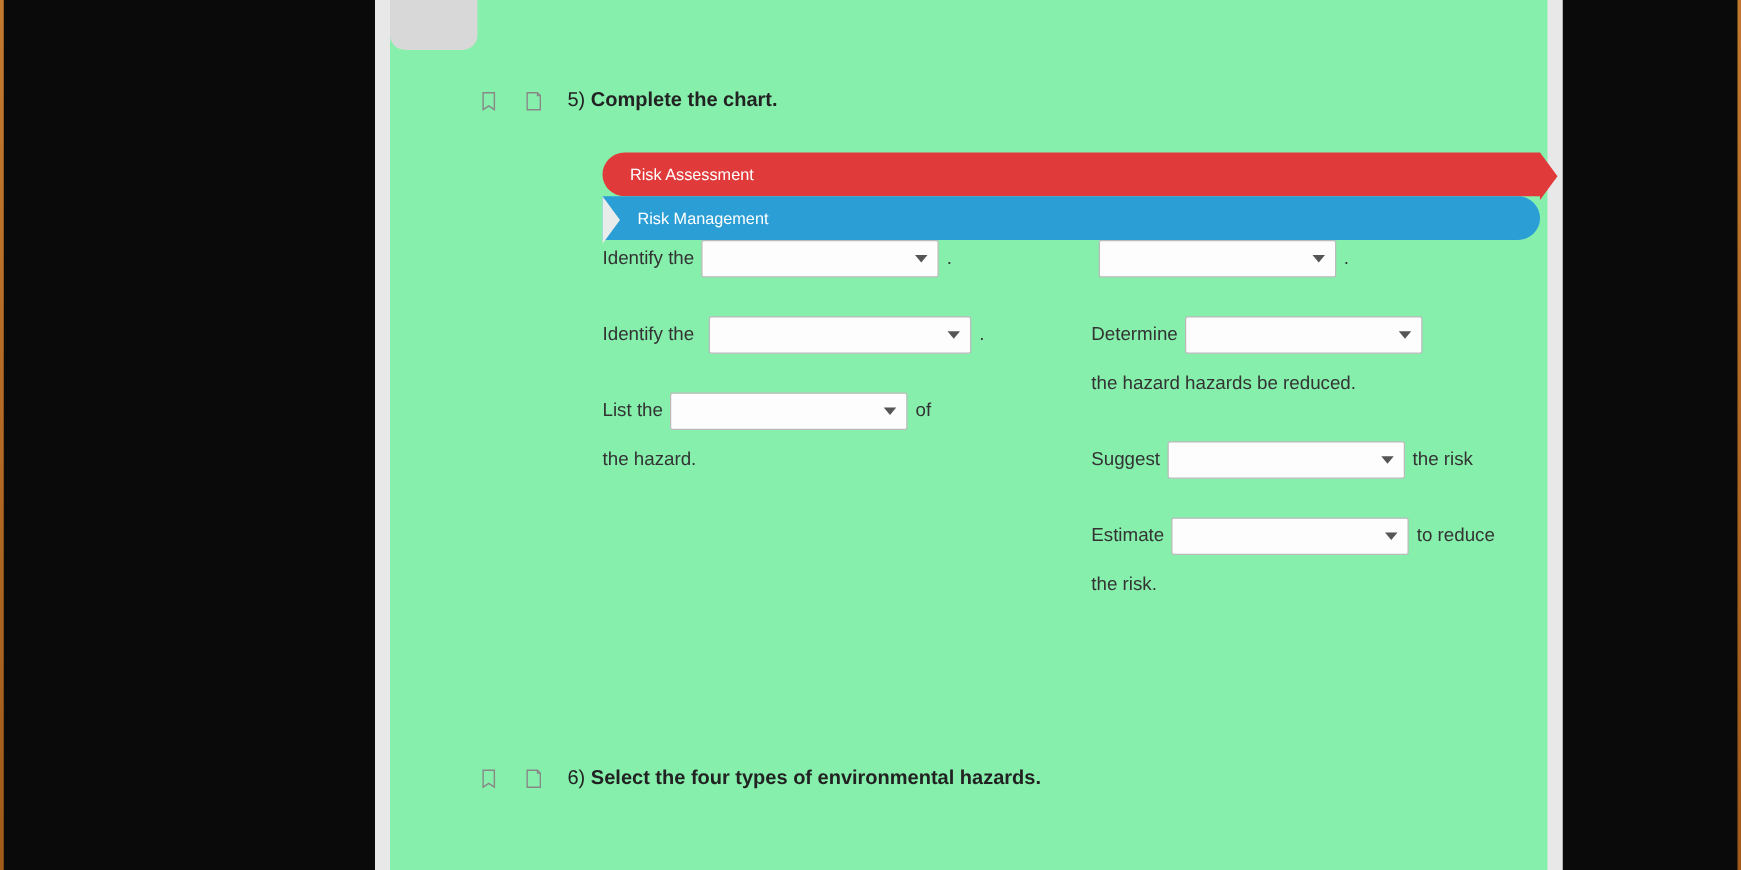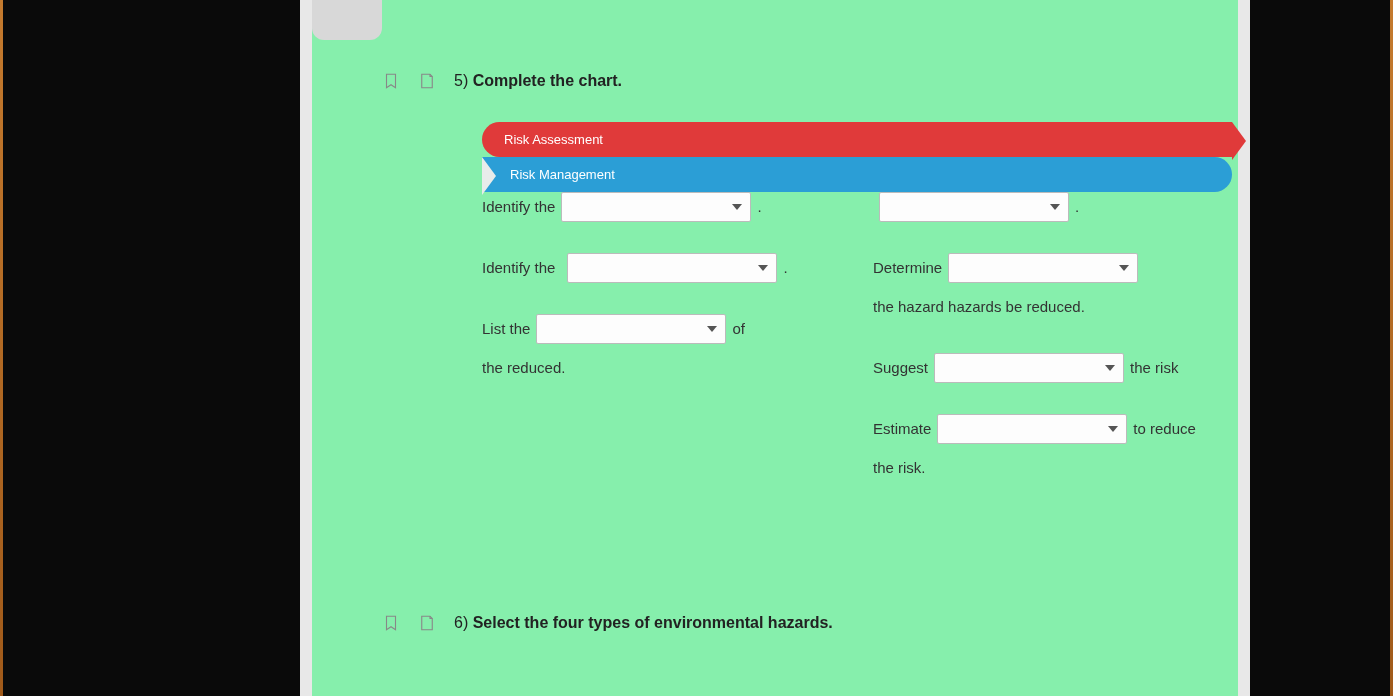--- a/index.html
+++ b/index.html
@@ -208,21 +208,21 @@
                 <span class="caret"></span>
               </span>
             <span>.</span>
           </div>
           <div class="row">
             <span>List the</span>
             <span class="dropdown dd-md">
                 <span class="caret"></span>
               </span>
             <span>of</span>
-            <span>the reduced.</span>
+            <span>the hazard.</span>
           </div>
         </div>
 
         <div class="col">
           <div class="row">
               <br>
             <span class="dropdown dd-md">
                 <span class="caret"></span>
               </span>
             <span>.</span>

